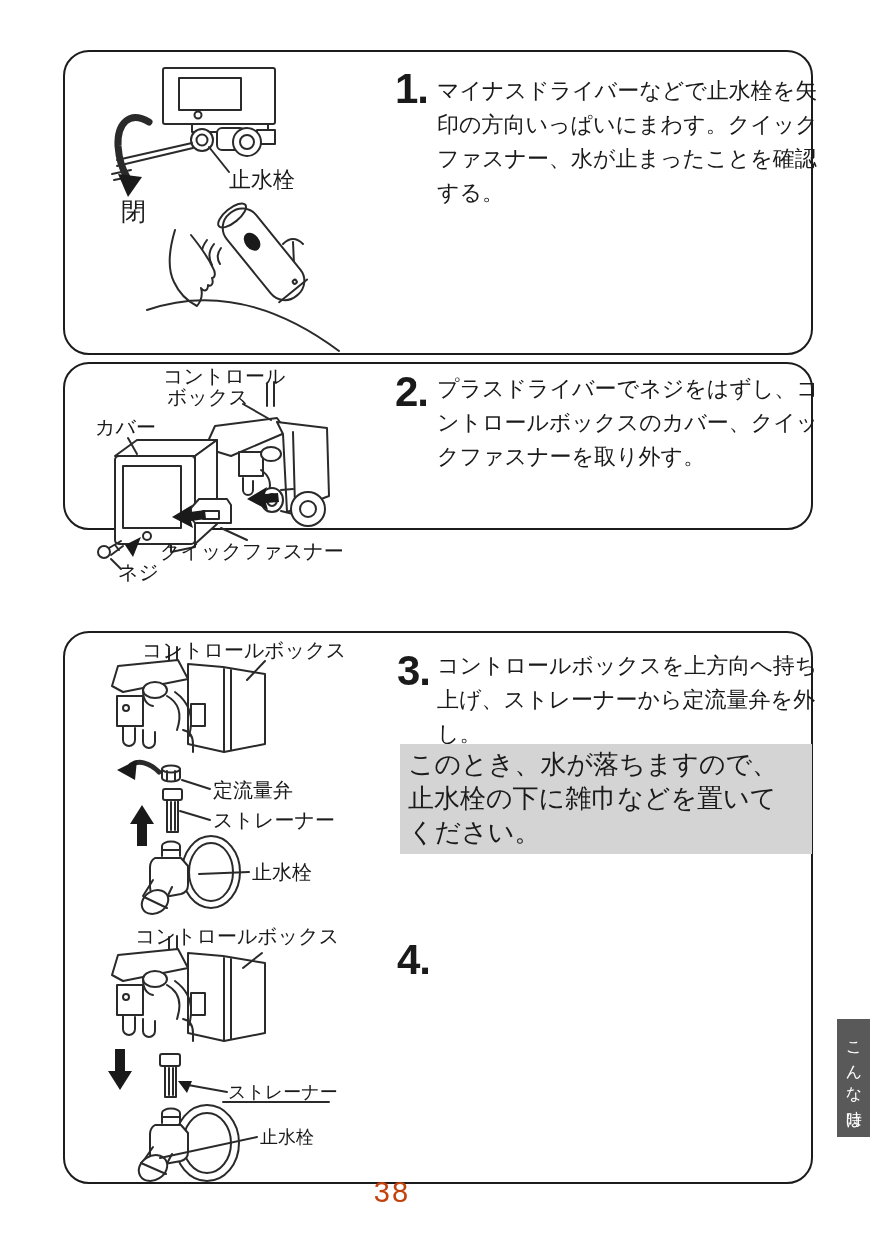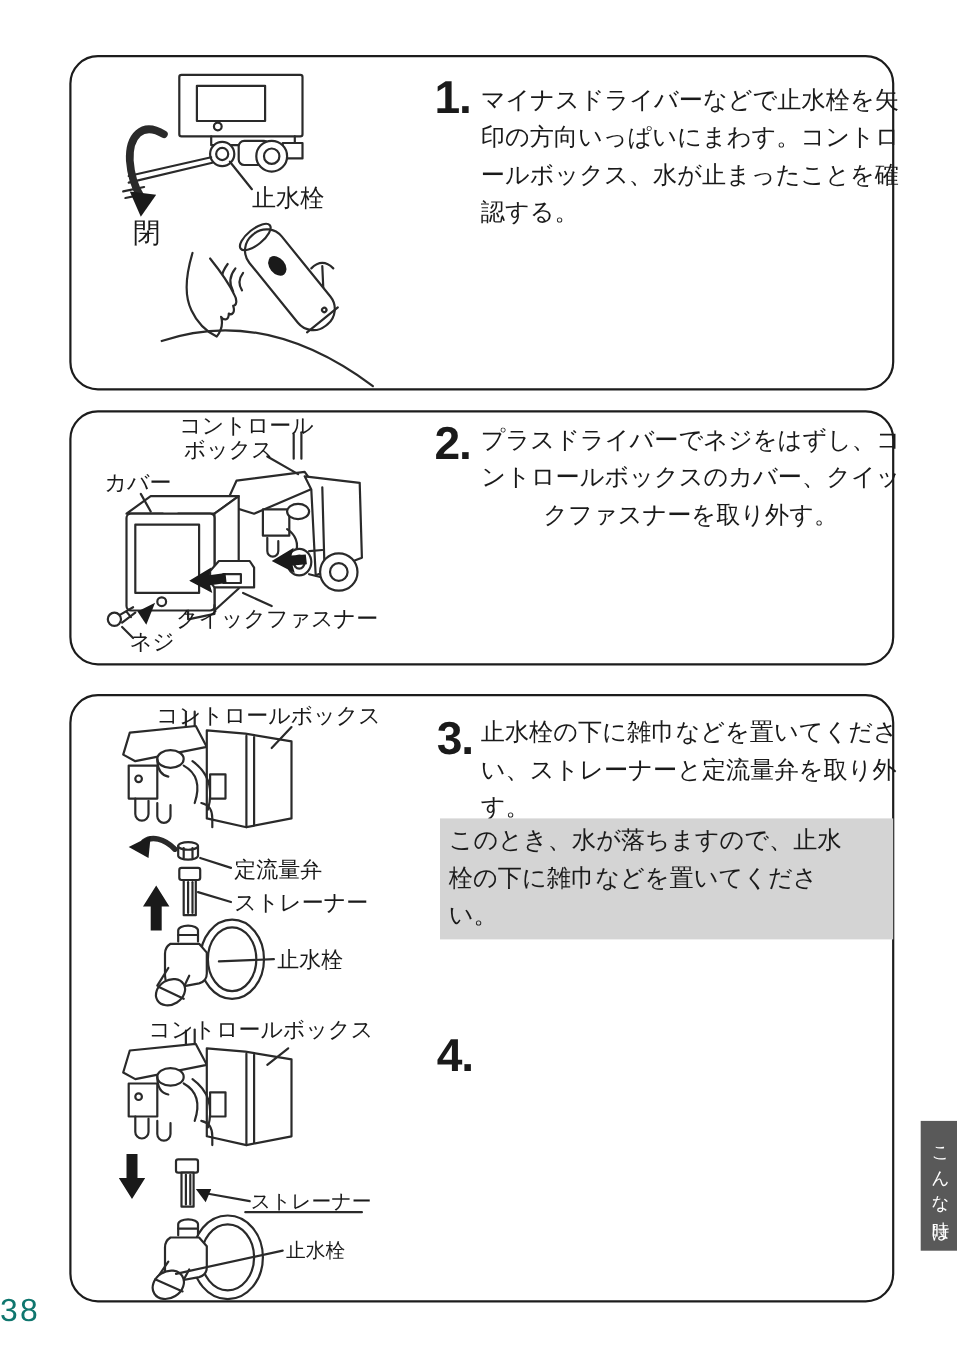--- a/index.html
+++ b/index.html
@@ -2,35 +2,35 @@
 <html lang="ja"><head>
 <meta charset="utf-8">
 <style>
   * { margin:0; padding:0; box-sizing:border-box; }
   html,body { background:#ffffff; }
   body { font-family:"Liberation Sans","DejaVu Sans",sans-serif; color:#1a1a1a; }
   .page { position:relative; width:877px; height:1240px; background:#fff; overflow:hidden; }
   .panel { position:absolute; left:63px; width:750px; background:#fff;
            border:2px solid #1c1c1c; border-radius:26px; }
   #panel1 { top:50px;  height:305px; }
-  #panel2 { top:373px; height:232px; }
+  #panel2 { top:362px; height:168px; }
   #panel3 { top:615px; height:553px;margin-top:16px; }
   .illus { position:absolute; }
   .step-num { position:absolute; font-size:42px; font-weight:700; line-height:1;
               letter-spacing:-1px; }
   .step-text { position:absolute; width:382px; font-size:22px; line-height:34px;
                text-align:left; }
   .note-box { position:absolute; left:335px; width:412px; background:#d4d4d4;
-              font-size:22px; line-height:34px; padding:3px 32px 5px 8px; }
+              font-size:26px; line-height:34px; padding:3px 32px 5px 8px; }
   .side-tab { position:absolute; left:837px; top:1019px; width:33px; height:118px;
               background:#595959; color:#ffffff; writing-mode:vertical-rl;
               text-orientation:upright; display:flex; align-items:center;
               justify-content:center; font-size:16px; letter-spacing:4px; }
-  .page-num { position:absolute; top:1176px; left:0; width:784px; 
-              font-size:29px; letter-spacing:2px; color:#0f766e; }
+  .page-num { position:absolute; top:1176px; left:0; width:784px; text-align:center;
+              font-size:29px; letter-spacing:2px; color:#c2410c; }
   svg { display:block; }
   svg text { fill:#1a1a1a; }
   .ln { stroke:#2a2a2a; stroke-width:2; fill:none; stroke-linecap:round; stroke-linejoin:round; }
   .wh { fill:#ffffff; }
   .bk { fill:#1a1a1a; stroke:none; }
 </style>
 </head>
 <body>
 
 <div class="page">
@@ -85,21 +85,21 @@
                    C130,247 132,241 130,234 C133,238 137,237 137,231
                    C140,233 143,230 141,224 C144,224 145,219 142,214
                    C137,203 128,191 120,181"></path>
         </g>
         <path d="M76,256 Q170,224 268,297"></path>
       </g>
       <text x="158" y="133" font-size="22">止水栓</text>
       <text x="50" y="166" font-size="25">閉</text>
     </svg>
     <div class="step-num" style="left:330px; top:16px;">1.</div>
-    <div class="step-text" style="left:372px; top:22px;">マイナスドライバーなどで止水栓を矢印の方向いっぱいにまわす。コントロールボックス、水が止まったことを確認する。</div>
+    <div class="step-text" style="left:372px; top:22px;">マイナスドライバーなどで止水栓を矢印の方向いっぱいにまわす。クイックファスナー、水が止まったことを確認する。</div>
   </div>
 
   <div class="panel" id="panel2">
     <svg class="illus" style="left:6px; top:2px;" width="330" height="226" viewBox="0 0 330 226">
       <g class="ln">
 
         <g>
           <line x1="196" y1="18" x2="196" y2="40"></line>
           <line x1="203" y1="16" x2="203" y2="40"></line>
           <path class="wh" d="M134,82 L144,60 L206,52 L216,66 L160,90 Z"></path>
@@ -146,21 +146,21 @@
         <line x1="150" y1="162" x2="176" y2="174"></line>
         <line x1="40" y1="193" x2="50" y2="203"></line>
       </g>
       <text x="92" y="17" font-size="20">コントロール</text>
       <text x="96" y="38" font-size="20">ボックス</text>
       <text x="24" y="68" font-size="20">カバー</text>
       <text x="89" y="192" font-size="20">クイックファスナー</text>
       <text x="47" y="213" font-size="20">ネジ</text>
     </svg>
     <div class="step-num" style="left:330px; top:7px;">2.</div>
-    <div class="step-text" style="left:372px; top:8px;text-align:center;">プラスドライバーでネジをはずし、コントロールボックスのカバー、クイックファスナーを取り外す。</div>
+    <div class="step-text" style="left:372px; top:8px;">プラスドライバーでネジをはずし、コントロールボックスのカバー、クイックファスナーを取り外す。</div>
   </div>
 
   <div class="panel" id="panel3">
 
     <svg class="illus" style="left:6px; top:1px;" width="330" height="282" viewBox="0 0 330 282">
       <g class="ln">
         <g>
           <line x1="98" y1="14" x2="98" y2="30"></line>
           <line x1="106" y1="13" x2="106" y2="29"></line>
           <path class="wh" d="M41,52 L47,32 L107,26 L117,45 L52,58 Z"></path>
@@ -213,21 +213,21 @@
         <line x1="109" y1="177" x2="139" y2="186"></line>
         <line x1="128" y1="240" x2="178" y2="238"></line>
       </g>
       <text x="71" y="23" font-size="20">コントロールボックス</text>
       <text x="142" y="163" font-size="20">定流量弁</text>
       <text x="142" y="193" font-size="20">ストレーナー</text>
       <text x="181" y="245" font-size="20">止水栓</text>
     </svg>
 
     <div class="step-num" style="left:332px; top:17px;">3.</div>
-    <div class="step-text" style="left:372px; top:16px;">止水栓の下に雑巾などを置いてください、ストレーナーと定流量弁を取り外す。</div>
+    <div class="step-text" style="left:372px; top:16px;">コントロールボックスを上方向へ持ち上げ、ストレーナーから定流量弁を外し。</div>
     <div class="note-box" style="top:111px;">このとき、水が落ちますので、止水栓の下に雑巾などを置いてください。</div>
 
     <svg class="illus" style="left:6px; top:288px;" width="330" height="262" viewBox="0 0 330 262">
       <g class="ln">
         <g>
           <line x1="98" y1="16" x2="98" y2="32"></line>
           <line x1="106" y1="15" x2="106" y2="31"></line>
           <path class="wh" d="M41,54 L47,34 L107,28 L117,47 L52,60 Z"></path>
           <path class="wh" d="M117,32 L152,35 L194,42 L194,112 L153,120 L117,112 Z"></path>
           <line x1="153" y1="37" x2="153" y2="120"></line>

